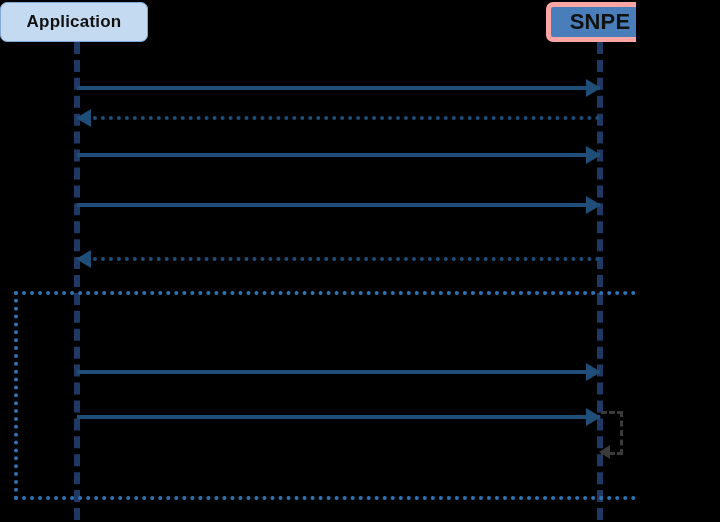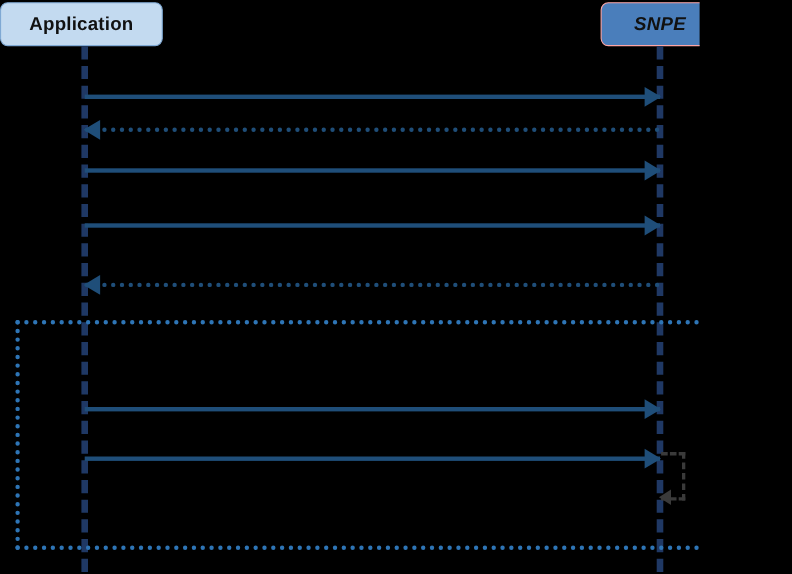--- a/index.html
+++ b/index.html
@@ -30,23 +30,22 @@
   }
   #participant-application{
     left:0px; top:2px; width:148px; height:40px;
     background:#C3DAF0;
     border:1px solid #7FA9D4;
     font-size:17px;
   }
   #participant-snpe{
     left:546px; top:2px; width:108px; height:40px;
     background:#4A7EBB;
-    border:1px solid #fca5a5;
-    font-size:17px;
-    font-style:italic;
+    border:5px solid #fca5a5;
+    font-size:22px;
   }
 
   
   .lifeline{
     position:absolute;
     width:0;
     border-left:6px dashed #1F3864;
   }
   #lifeline-application{ left:74px; top:42px; height:478px; }
   #lifeline-snpe{ left:597px; top:42px; height:478px; }

